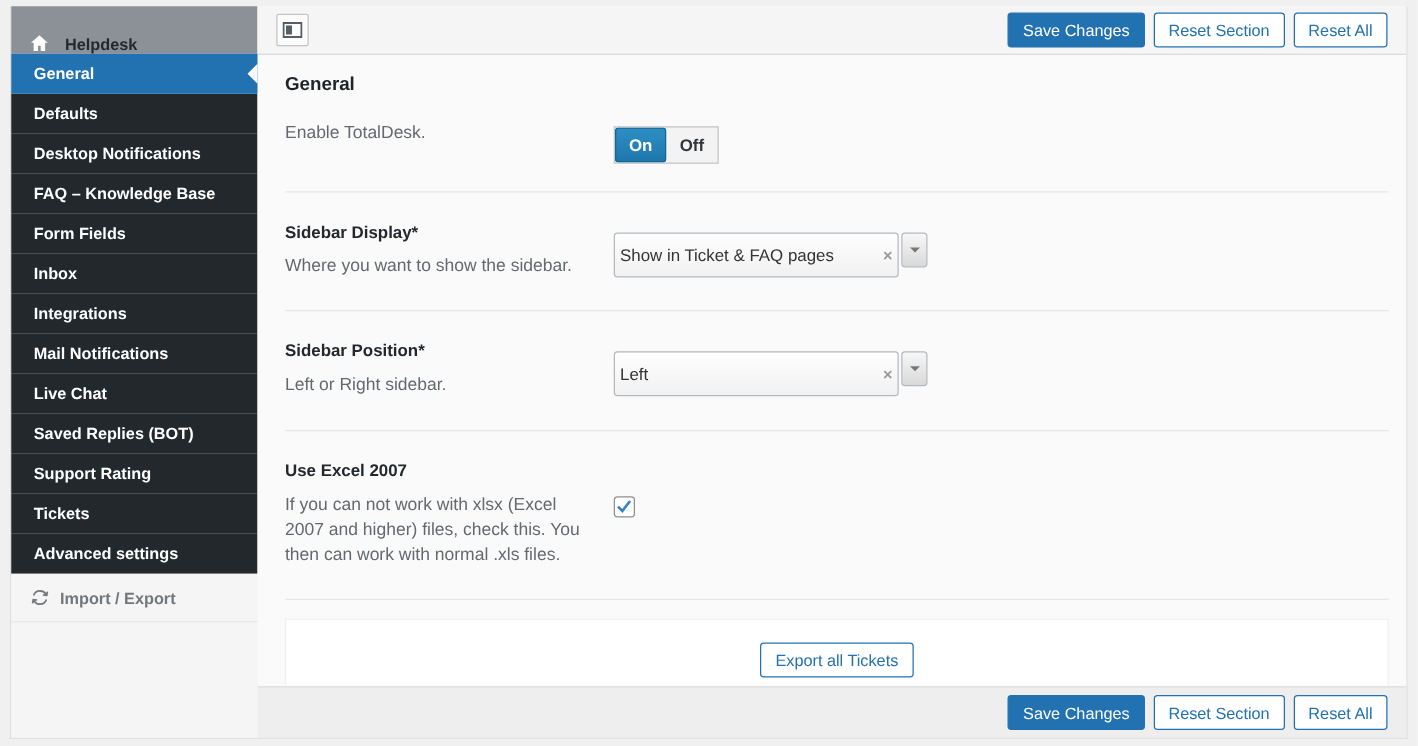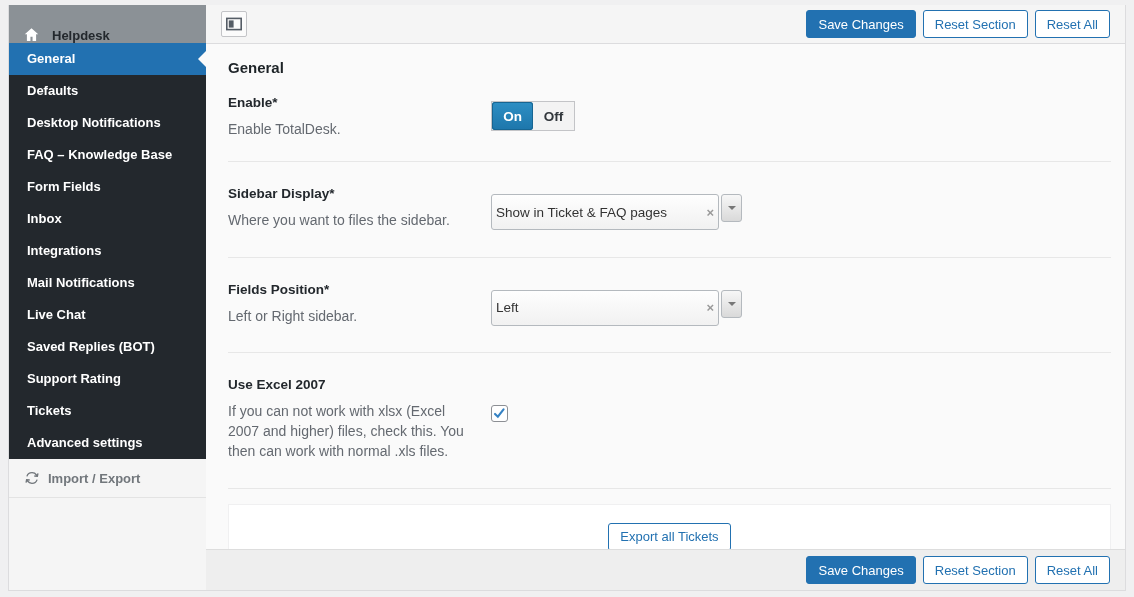--- a/index.html
+++ b/index.html
@@ -180,48 +180,47 @@
         <button class="btn">Reset Section</button>
         <button class="btn">Reset All</button>
       </div>
     </div>
 
     <div class="content">
       <div class="page-title">General</div>
 
       <div class="row row-1">
         <div class="row-left">
-          <div class="row-label">Enable*</div>
           <div class="row-desc">Enable TotalDesk.</div>
         </div>
         <div class="toggle-group">
           <div class="toggle-seg on">On</div>
           <div class="toggle-seg">Off</div>
         </div>
       </div>
 
       <div class="row row-n">
         <div class="row-left">
           <div class="row-label">Sidebar Display*</div>
-          <div class="row-desc">Where you want to files the sidebar.</div>
+          <div class="row-desc">Where you want to show the sidebar.</div>
         </div>
         <div class="select-widget">
           <div class="select-box">
             <span class="select-value">Show in Ticket &amp; FAQ pages</span>
             <span class="select-clear">×</span>
           </div>
           <div class="select-arrow-btn">
             <span class="tri"></span>
           </div>
         </div>
       </div>
 
       <div class="row row-n">
         <div class="row-left">
-          <div class="row-label">Fields Position*</div>
+          <div class="row-label">Sidebar Position*</div>
           <div class="row-desc">Left or Right sidebar.</div>
         </div>
         <div class="select-widget">
           <div class="select-box">
             <span class="select-value">Left</span>
             <span class="select-clear">×</span>
           </div>
           <div class="select-arrow-btn">
             <span class="tri"></span>
           </div>

